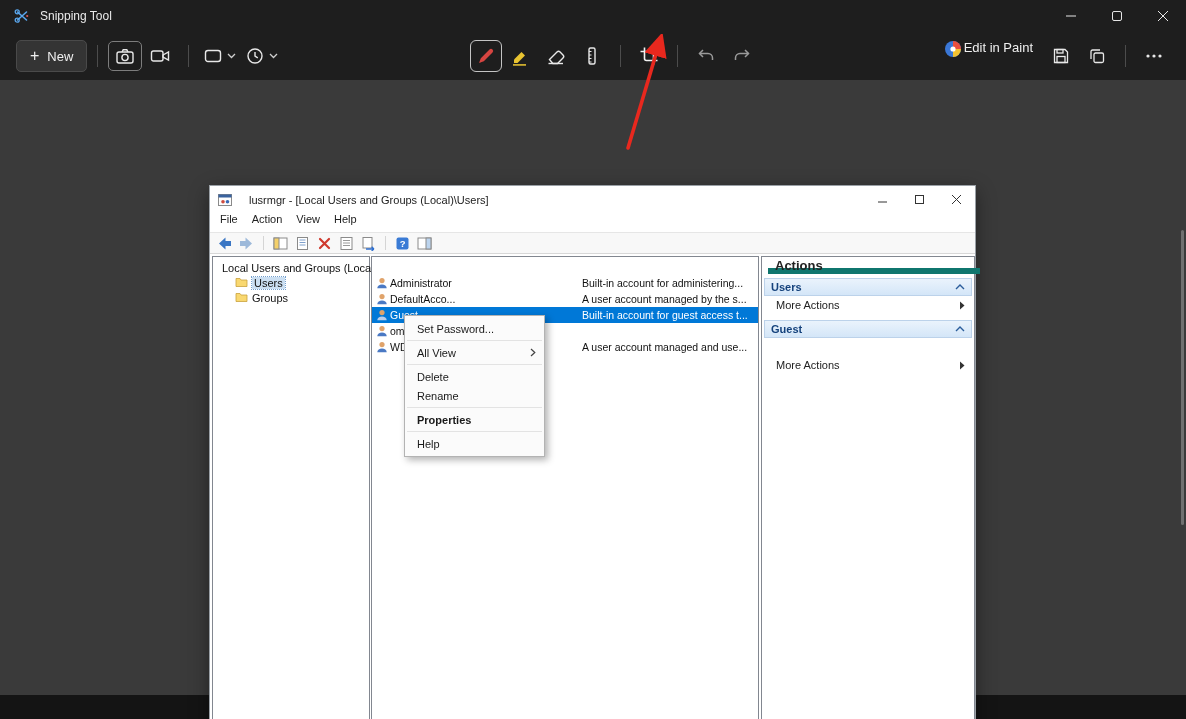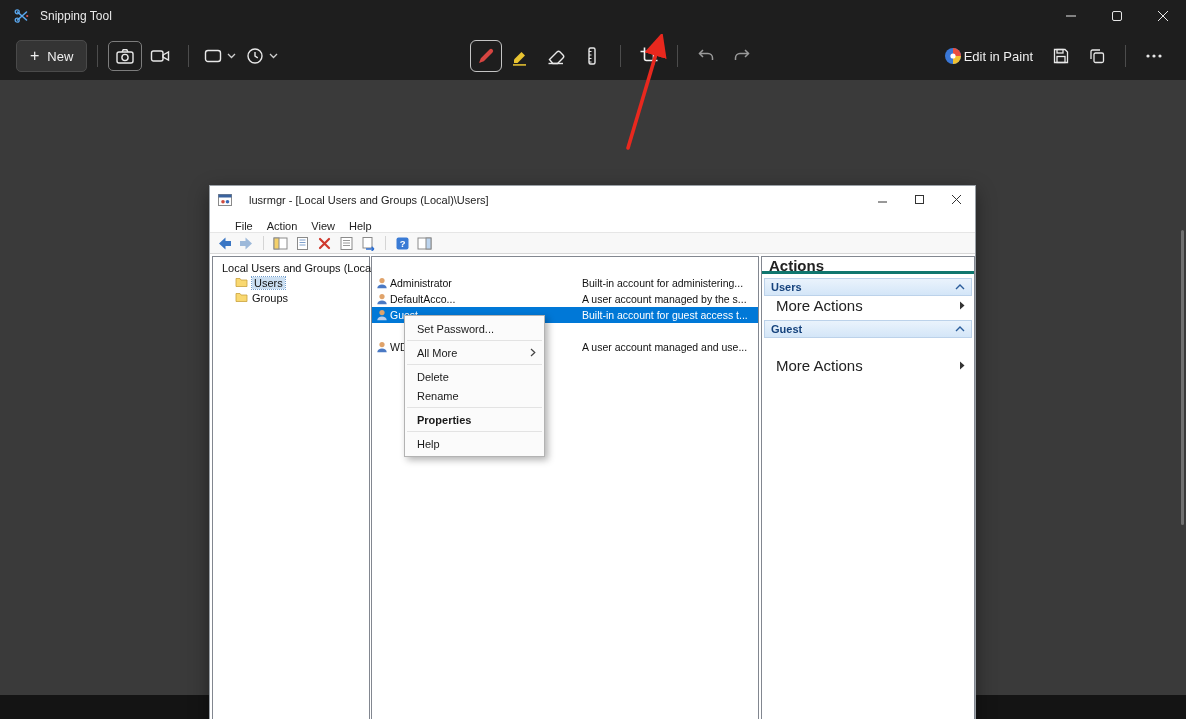--- a/index.html
+++ b/index.html
@@ -19,37 +19,37 @@
   .cl-left { left:16px; }
   .cl-center { left:470px; }
   .cl-right { right:14px; }
   .btn-new { display:flex; align-items:center; gap:8px; height:32px; padding:0 13px; background:#343434; border:1px solid #4a4a4a; border-radius:5px; color:#f0f0f0; font-size:13px; cursor:default; }
   .plus { font-size:16px; line-height:16px; color:#f0f0f0; }
   .tseg { width:1px; height:22px; background:#4c4c4c; margin:0 10px; }
   .tool { width:36px; height:32px; display:flex; align-items:center; justify-content:center; border-radius:5px; }
   .tool-border { width:34px; height:30px; border:1px solid #7d7d7d; }
   .pen-sel { width:32px; height:32px; border:1px solid #c4c4c4; border-radius:6px; }
   .drop { display:flex; align-items:center; gap:5px; padding:0 5px; height:32px; border-radius:5px; }
-  .btn-paint { display:flex; align-items:center; gap:2px; height:32px; padding:0 10px; border-radius:5px; color:#f0f0f0; font-size:13px; }
+  .btn-paint { display:flex; align-items:flex-start; gap:2px; height:32px; padding:0 10px; border-radius:5px; color:#f0f0f0; font-size:13px; }
 
   
   .st-content { position:absolute; left:0; top:80px; width:100%; height:615px; background:#3a3a3a; }
   .bottom-strip { position:absolute; left:0; top:695px; width:100%; height:24px; background:#141414; }
   .vscroll { position:absolute; right:2px; top:150px; width:3px; height:295px; background:#707070; border-radius:2px; z-index:40; }
 
   
   .shot { position:absolute; left:209px; top:105px; width:767px; height:587px; z-index:10; }
   .win { position:absolute; left:0; top:0; width:767px; height:569px; background:#fff; border:1px solid #9aa0a6; box-shadow:0 6px 18px rgba(0,0,0,.4); }
 
   .w-titlebar { position:absolute; left:0; top:0; width:100%; height:27px; background:#fff; display:flex; align-items:center; padding-left:8px; }
   .w-title { margin-left:6px; font-size:11px; color:#1a1a1a; white-space:nowrap;padding-left:11px; }
   .w-ctrls { margin-left:auto; display:flex; height:100%; }
   .wwc { width:37px; display:flex; align-items:center; justify-content:center; }
 
-  .w-menubar { position:absolute; left:0; top:27px; width:100%; height:19px; background:#fff; display:flex; align-items:flex-end; padding-left:18px; }
+  .w-menubar { position:absolute; left:0; top:27px; width:100%; height:19px; background:#fff; display:flex; align-items:flex-start; padding-left:3px; }
   .w-menu { padding:0 7px; font-size:11px; color:#222; }
 
   .w-toolbar { position:absolute; left:0; top:46px; width:100%; height:22px; background:#f8f8f8; border-top:1px solid #e6e6e6; border-bottom:1px solid #d8d8d8; display:flex; align-items:center; padding-left:6px; gap:5px; }
   .ti { width:17px; height:16px; display:flex; align-items:center; justify-content:center; }
   .tsep2 { width:1px; height:14px; background:#d5d5d5; margin:0 3px; }
 
   .panel { position:absolute; background:#fff; border:1px solid #828790; }
   .tree-panel { left:2px; top:70px; width:158px; height:496px; padding-top:3px; }
   .list-panel { left:161px; top:70px; width:388px; height:496px; }
   .actions-panel { left:551px; top:70px; width:214px; height:496px; }
@@ -68,25 +68,25 @@
   .c-full { left:88px; width:118px; }
   .c-desc { left:210px; width:174px; }
   .row-sel { background:#0078d7; color:#fff; }
 
   .ctx { position:absolute; left:194px; top:129px; width:141px; background:#fbfbfb; border:1px solid #b3b3b3; box-shadow:3px 3px 7px rgba(0,0,0,.3); padding:3px 0; z-index:20; }
   .ctx-item { position:relative; height:19px; display:flex; align-items:center; padding:0 12px; font-size:11px; color:#1a1a1a; white-space:nowrap; }
   .ctx-item.bold { font-weight:bold; }
   .ctx-sep { height:1px; background:#e3e3e3; margin:2px 2px; }
   .ctx-chev { position:absolute; right:8px; top:5px; display:flex; }
 
-  .a-title { position:absolute; left:0; top:0; width:100%; height:17px; line-height:17px; padding-left:7px; font-size:15px; font-weight:bold; color:#222; border-bottom:3px solid #0f766e; }
+  .a-title { position:absolute; left:6px; top:0; width:100%; height:17px; line-height:17px; padding-left:7px; font-size:13px; font-weight:bold; color:#222; border-bottom:6px solid #0f766e; }
   .a-row { position:absolute; left:2px; width:208px; height:18px; display:flex; align-items:center; }
   .a-head { background:linear-gradient(#eaf3fc,#d4e6f8); border:1px solid #bcd2ea; font-weight:bold; color:#15427c; font-size:11px; padding:0 6px; }
   .a-head .sp { flex:1; }
-  .a-more { font-size:15px; color:#222; padding-left:12px; position:relative; }
+  .a-more { font-size:11px; color:#222; padding-left:12px; position:relative; }
   .a-arrow { position:absolute; right:7px; top:5px; display:flex; }
 
   .arrow-overlay { position:absolute; left:600px; top:34px; width:80px; height:125px; z-index:60; pointer-events:none; }
 </style>
 </head>
 <body>
 
 <div class="screen">
 
   <div class="st-titlebar">
@@ -379,20 +379,29 @@
           </div>
           <div class="l-row row-sel" style="top:50px">
             <span class="uicon"><svg width="12" height="12" viewBox="0 0 12 12">
                   <circle cx="6" cy="3.6" r="2.6" fill="#e0a36a"></circle>
                   <path d="M1.3 11.2 a4.7 3.8 0 0 1 9.4 0 Z" fill="#b9cdea"></path>
                 </svg></span>
             <span class="cell c-name">Guest</span>
             <span class="cell c-full"></span>
             <span class="cell c-desc">Built-in account for guest access t...</span>
           </div>
+          <div class="l-row" style="top:66px">
+            <span class="uicon"><svg width="12" height="12" viewBox="0 0 12 12">
+                  <circle cx="6" cy="3.6" r="2.6" fill="#e0a36a"></circle>
+                  <path d="M1.3 11.2 a4.7 3.8 0 0 1 9.4 0 Z" fill="#4a79c4"></path>
+                </svg></span>
+            <span class="cell c-name">om</span>
+            <span class="cell c-full"></span>
+            <span class="cell c-desc"></span>
+          </div>
           <div class="l-row" style="top:82px">
             <span class="uicon"><svg width="12" height="12" viewBox="0 0 12 12">
                   <circle cx="6" cy="3.6" r="2.6" fill="#e0a36a"></circle>
                   <path d="M1.3 11.2 a4.7 3.8 0 0 1 9.4 0 Z" fill="#4a79c4"></path>
                 </svg></span>
             <span class="cell c-name">WD</span>
             <span class="cell c-full"></span>
             <span class="cell c-desc">A user account managed and use...</span>
           </div>
         </div>
@@ -428,21 +437,21 @@
                   <path d="M1 0.5 L5.5 4.5 L1 8.5 Z" fill="#333"></path>
                 </svg>
               </span>
           </div>
         </div>
 
         <div class="ctx">
           <div class="ctx-item">Set Password...</div>
           <div class="ctx-sep"></div>
           <div class="ctx-item">
-            <span>All More</span>
+            <span>All View</span>
             <span class="ctx-chev">
                 <svg width="6" height="9" viewBox="0 0 6 9">
                   <path d="M1 1 L4.8 4.5 L1 8" stroke="#444" stroke-width="1.2" fill="none"></path>
                 </svg>
               </span>
           </div>
           <div class="ctx-sep"></div>
           <div class="ctx-item">Delete</div>
           <div class="ctx-item">Rename</div>
           <div class="ctx-sep"></div>

